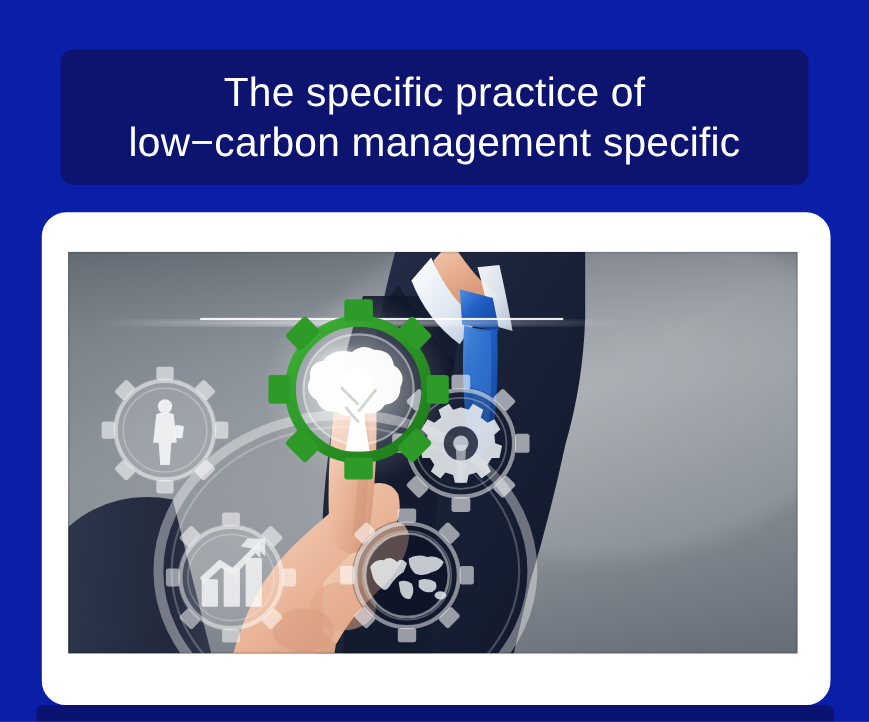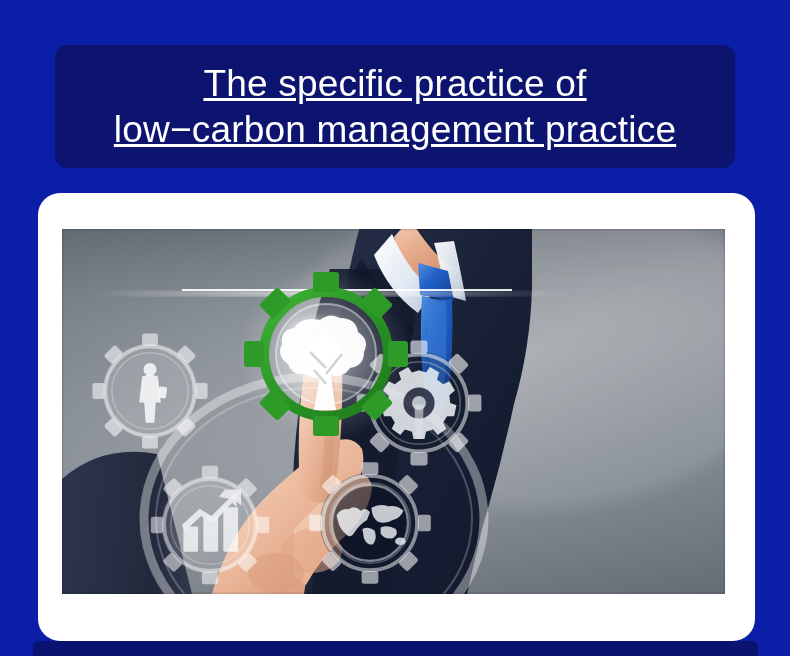--- a/index.html
+++ b/index.html
@@ -76,30 +76,30 @@
     left: 62px;
     top: 229px;
     width: 663px;
     height: 365px;
     overflow: hidden;
     background: #5d646e;
   }
   #photo svg { display:block; width:100%; height:100%; }
 
   
-  .nosel { user-select: none; text-decoration: underline; }
+  .nosel { user-select: none; }
 </style>
 </head>
 <body>
 
 <div id="page">
 
   <div id="title-banner">
     <div class="title-line nosel">The specific practice of</div>
-    <div class="title-line nosel">low−carbon management practice</div>
+    <div class="title-line nosel">low−carbon management specific</div>
   </div>
 
   <div id="white-card"></div>
 
   <div id="photo">
     <svg viewBox="0 0 663 365" preserveAspectRatio="none" xmlns="http://www.w3.org/2000/svg">
       <defs>
 
         <linearGradient id="bg" x1="0" y1="0" x2="1" y2="1">
           <stop offset="0%" stop-color="#6c737b"></stop>

